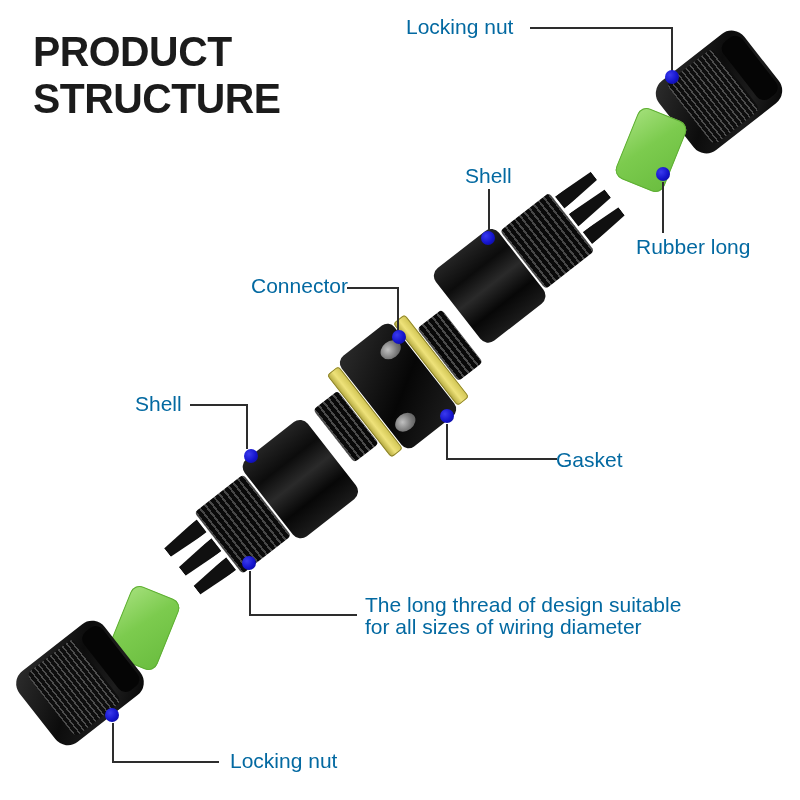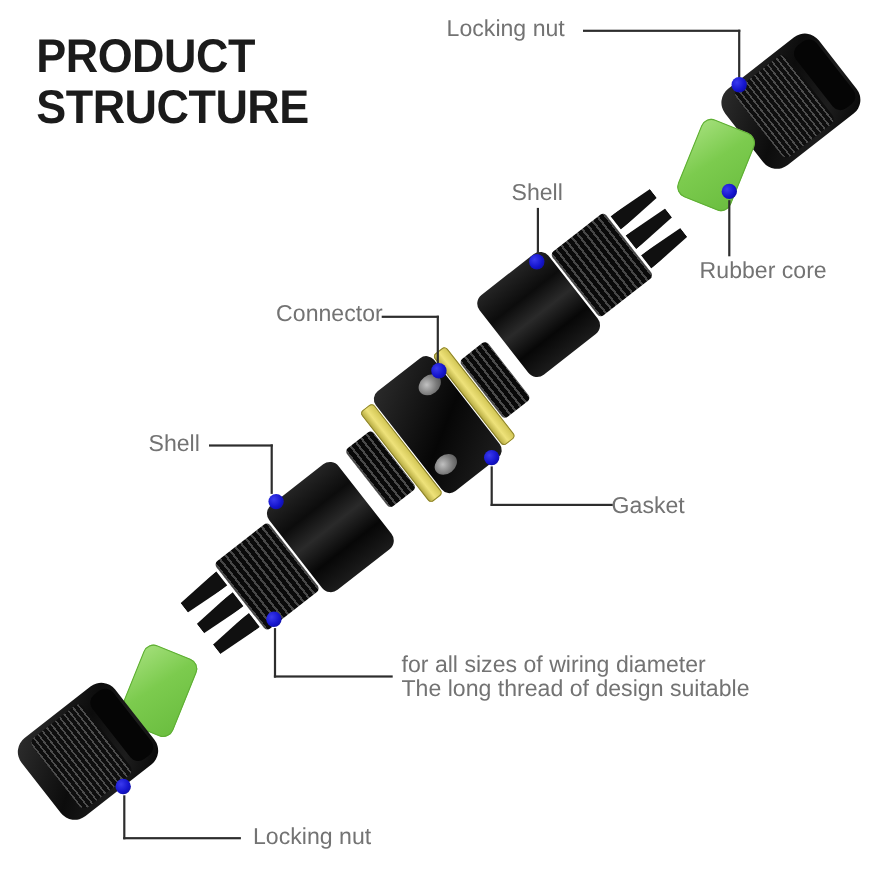--- a/index.html
+++ b/index.html
@@ -13,21 +13,21 @@
   
   .title{
     position:absolute;left:33px;top:28px;
     font-size:43px;font-weight:700;line-height:47px;
     letter-spacing:-0.5px;color:#1b1b1b;
     transform:scaleX(0.95);transform-origin:left top;
   }
   
   .label{
     position:absolute;
-    font-size:21px;color:#737373;line-height:22px;
+    font-size:21px;color:#0369a1;line-height:22px;
     white-space:nowrap;
   }
   
   .line{position:absolute;background:#2d2d2d;z-index:6;}
   
   .dot{
     position:absolute;width:14px;height:14px;border-radius:50%;
     background:radial-gradient(circle at 35% 35%, #3a3aee 0%, #1414cc 55%, #0a0a85 100%);
     z-index:7;
   }
@@ -171,23 +171,23 @@
   <div class="dot" style="left:656px;top:167px;"></div>
   <div class="dot" style="left:481px;top:231px;"></div>
   <div class="dot" style="left:392px;top:330px;"></div>
   <div class="dot" style="left:440px;top:409px;"></div>
   <div class="dot" style="left:244px;top:449px;"></div>
   <div class="dot" style="left:242px;top:556px;"></div>
   <div class="dot" style="left:105px;top:708px;"></div>
 
   <div class="label" style="left:406px;top:16px;">Locking nut</div>
   <div class="label" style="left:465px;top:165px;">Shell</div>
-  <div class="label" style="left:636px;top:236px;">Rubber core</div>
+  <div class="label" style="left:636px;top:236px;">Rubber long</div>
   <div class="label" style="left:251px;top:275px;">Connector</div>
   <div class="label" style="left:135px;top:393px;">Shell</div>
   <div class="label" style="left:556px;top:449px;">Gasket</div>
   <div class="label" style="left:365px;top:594px;">
+    <div>The long thread of design suitable</div>
     <div>for all sizes of wiring diameter</div>
-    <div>The long thread of design suitable</div>
   </div>
   <div class="label" style="left:230px;top:750px;">Locking nut</div>
 
 </div>
 
 </body></html>

